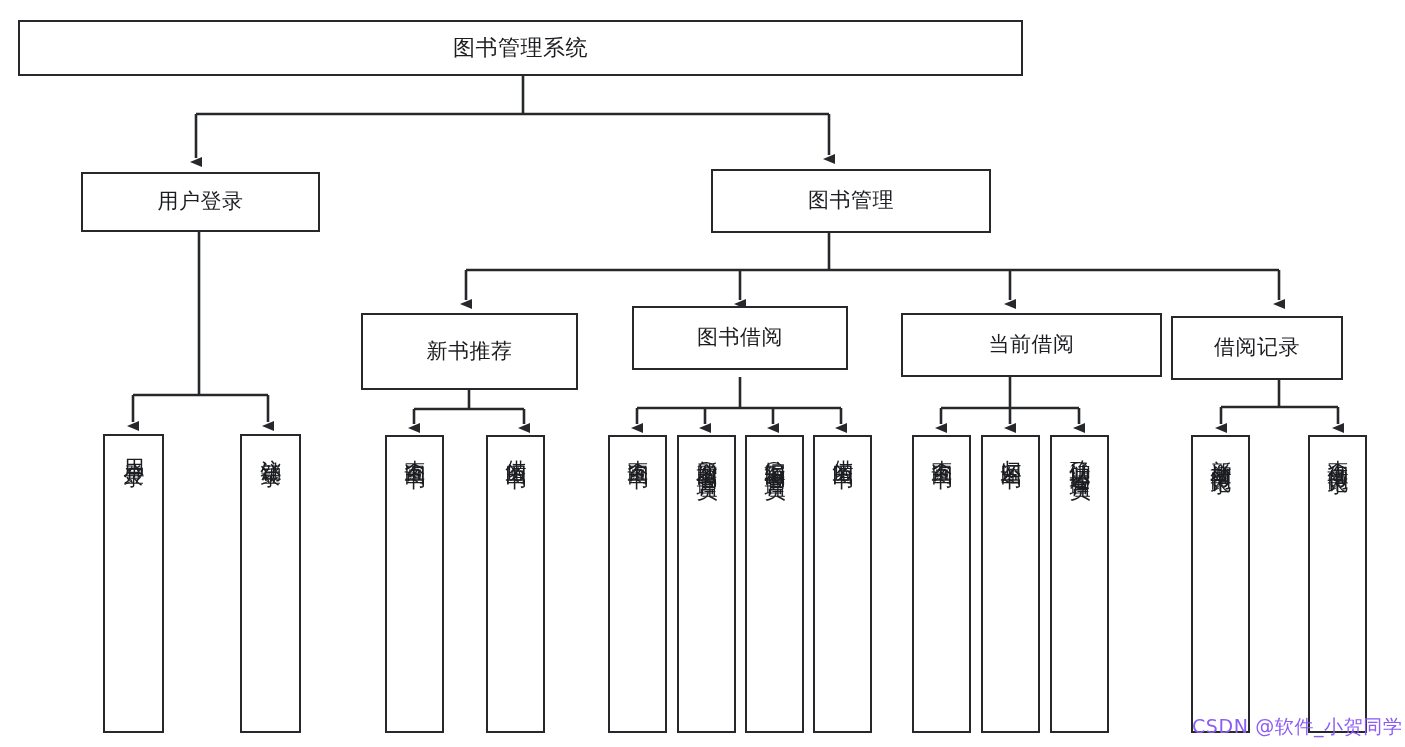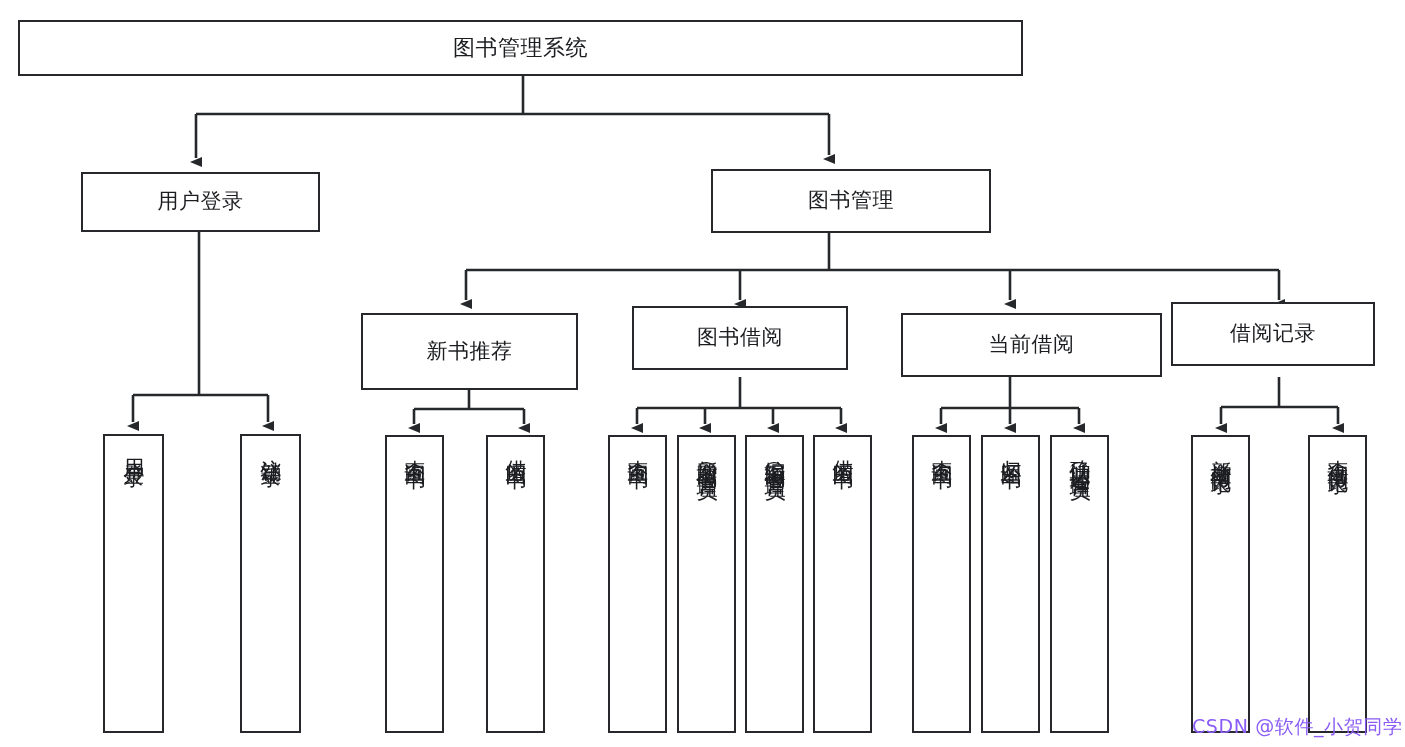--- a/index.html
+++ b/index.html
@@ -146,21 +146,21 @@
   </div>
 
   <div class="node horiz" style="left:632px; top:306px; width:216px; height:64px;">
     <span class="label">图书借阅</span>
   </div>
 
   <div class="node horiz" style="left:901px; top:313px; width:261px; height:64px;">
     <span class="label">当前借阅</span>
   </div>
 
-  <div class="node horiz" style="left:1171px; top:302px; width:204px; height:64px;">
+  <div class="node horiz" style="left:1171px; top:316px; width:172px; height:64px;">
     <span class="label">借阅记录</span>
   </div>
 
   <div class="node vert" style="left:103px; top:434px; width:61px; height:299px;">
     <span class="label">用户登录</span>
   </div>
 
   <div class="node vert" style="left:240px; top:434px; width:61px; height:299px;">
     <span class="label">注销登录</span>
   </div>

